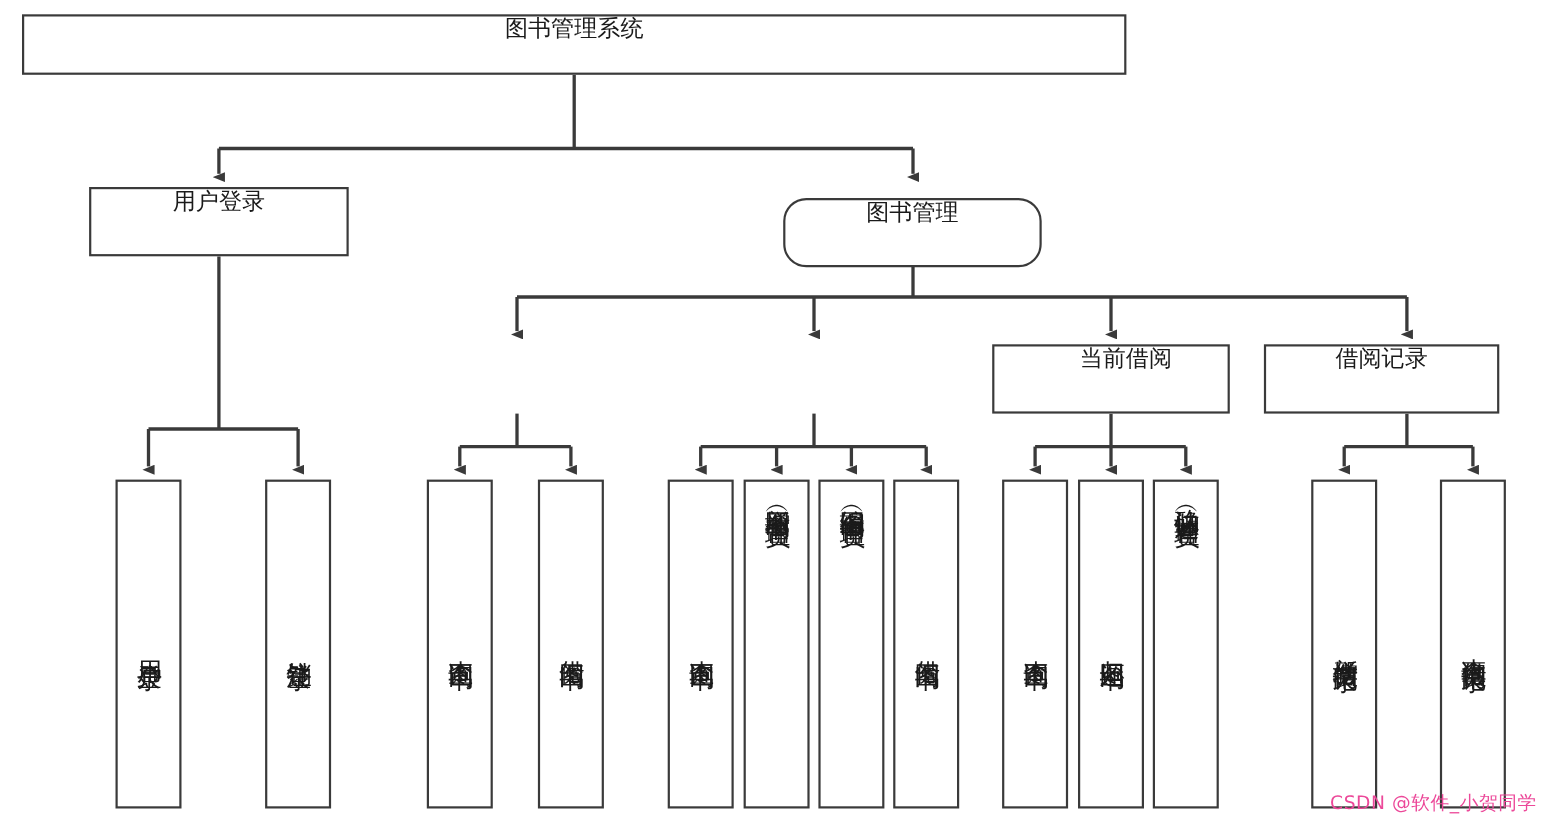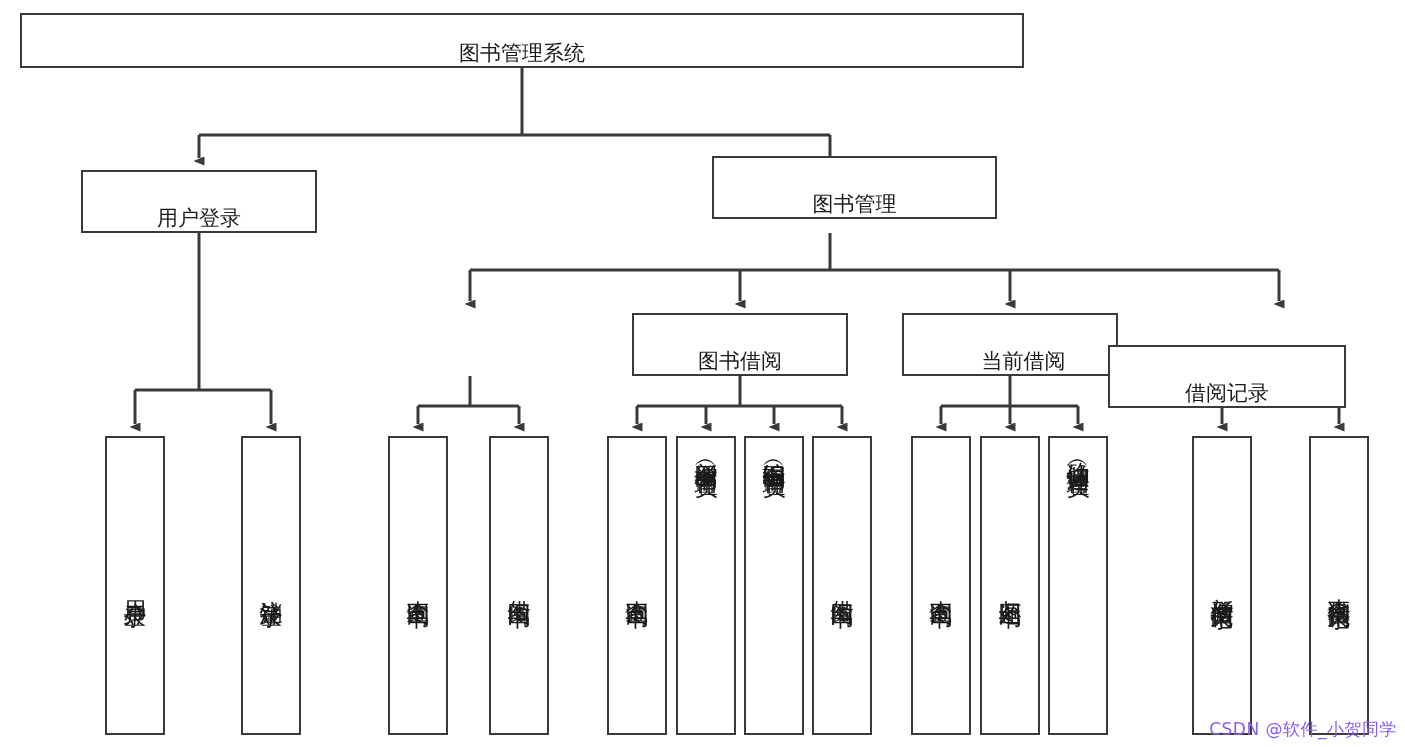--- a/index.html
+++ b/index.html
@@ -26,21 +26,21 @@
     width: 1405px;
     height: 747px;
     pointer-events: none;
   }
   .node {
     position: absolute;
     box-sizing: border-box;
     background: #ffffff;
     border: 2px solid #3a3a3a;
     display: flex;
-    align-items: flex-end;
+    align-items: flex-start;
     justify-content: center;
     overflow: hidden;
   }
   .node .label {
     color: #1a1a1a;
     text-align: center;
     line-height: 1.12;
     white-space: pre-wrap;
   }
   .node.horizontal .label {
@@ -60,21 +60,21 @@
   }
   .node.vertical.centered {
     align-items: center;
     padding-top: 0;
   }
   .watermark {
     position: absolute;
     right: 8px;
     bottom: 6px;
     font-size: 17px;
-    color: #8b5cf6;
+    color: #ec4899;
     letter-spacing: 0.5px;
     white-space: nowrap;
   }
 </style>
 </head>
 <body>
 
 <div id="diagram-root">
 
   <svg class="connectors" viewBox="0 0 1405 747" xmlns="http://www.w3.org/2000/svg">
@@ -127,31 +127,28 @@
     </g>
   </svg>
 
   <div class="node horizontal" style="left:20px; top:13px; width:1004px; height:55px;">
     <span class="label">图书管理系统</span>
   </div>
 
   <div class="node horizontal" style="left:81px; top:170px; width:236px; height:63px;">
     <span class="label">用户登录</span>
   </div>
-  <div class="node horizontal" style="left:712px; top:156px; width:285px; height:63px;">
+  <div class="node horizontal" style="left:712px; top:180px; width:235px; height:63px;border-radius:21px;">
     <span class="label">图书管理</span>
   </div>
 
-  <div class="node horizontal" style="left:632px; top:313px; width:216px; height:63px;">
-    <span class="label">图书借阅</span>
-  </div>
   <div class="node horizontal" style="left:902px; top:313px; width:216px; height:63px;padding-left:27px;">
     <span class="label">当前借阅</span>
   </div>
-  <div class="node horizontal" style="left:1108px; top:313px; width:238px; height:63px;margin-top:32px;">
+  <div class="node horizontal" style="left:1149px; top:313px; width:214px; height:63px;">
     <span class="label">借阅记录</span>
   </div>
 
   <div class="node vertical centered" style="left:105px; top:436px; width:60px; height:299px;">
     <span class="label">用户登录</span>
   </div>
   <div class="node vertical centered" style="left:241px; top:436px; width:60px; height:299px;">
     <span class="label">注销登录</span>
   </div>
 

